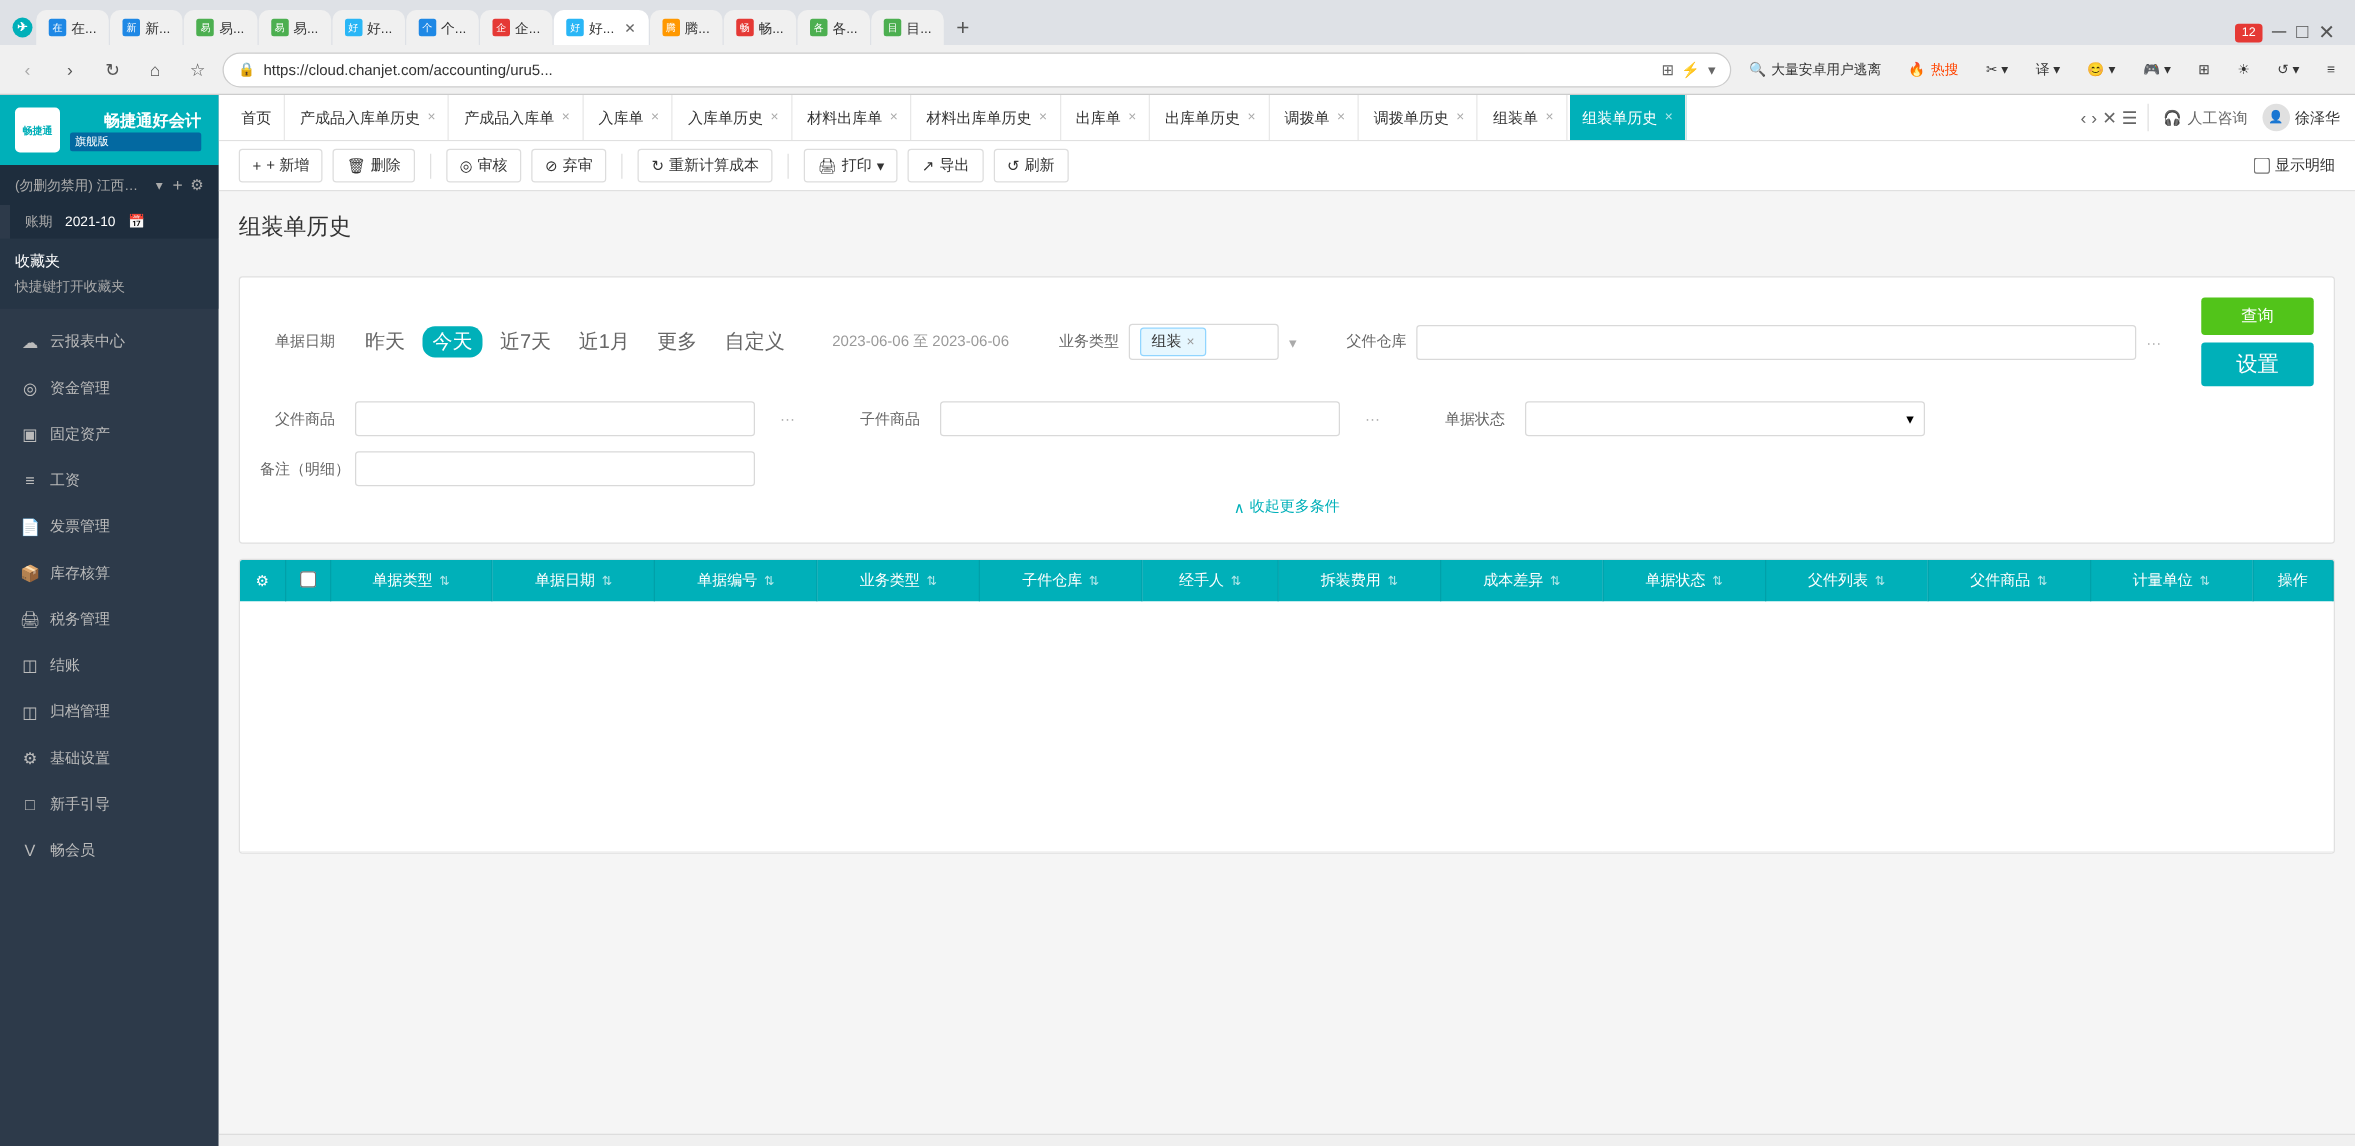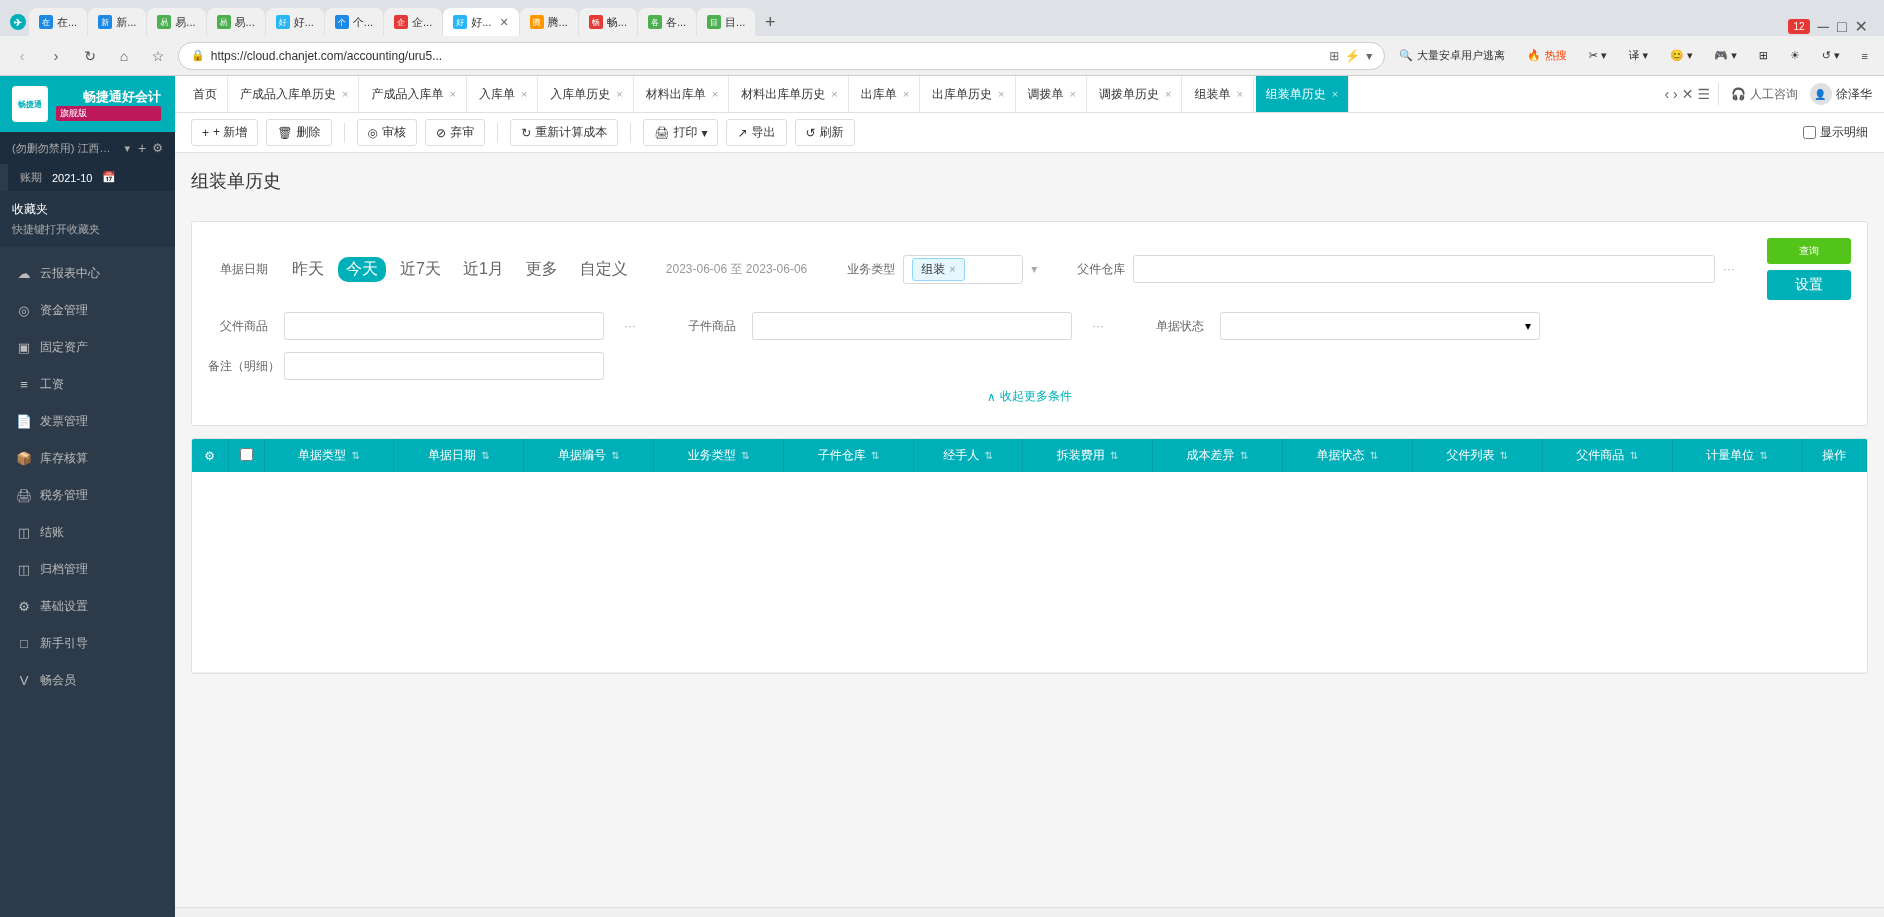--- a/index.html
+++ b/index.html
@@ -23,21 +23,21 @@
     .toolbar-action-btn { height: 28px; padding: 0 8px; display: flex; align-items: center; gap: 4px; font-size: 11px; color: #333; cursor: pointer; border-radius: 4px; }
 
     
     .app-container { display: flex; height: calc(917px - 76px); width: 1884px; }
 
     
     .sidebar { width: 175px; background: #2d3a4a; display: flex; flex-direction: column; flex-shrink: 0; }
     .sidebar-logo { background: #00b0b9; padding: 10px 12px; display: flex; align-items: center; gap: 8px; }
     .sidebar-logo-icon { width: 36px; height: 36px; background: #fff; border-radius: 4px; display: flex; align-items: center; justify-content: center; font-size: 10px; color: #00b0b9; font-weight: bold; }
     .sidebar-logo-text { color: #fff; font-size: 13px; font-weight: bold; margin-left: 27px; }
-    .sidebar-logo-badge { background: #be185d; color: #fff; font-size: 9px; padding: 1px 4px; border-radius: 2px; }
+    .sidebar-logo-badge { background: #0369a1; color: #fff; font-size: 9px; padding: 1px 4px; border-radius: 2px; }
 
     .sidebar-company { background: #1e2d3d; padding: 8px 12px; display: flex; align-items: center; gap: 4px; color: #aaa; font-size: 11px; cursor: pointer; }
 
     .sidebar-favorites { background: #263545; padding: 10px 12px; }
     .sidebar-favorites-title { color: #fff; font-size: 12px; margin-bottom: 4px; }
     .sidebar-favorites-link { color: #aaa; font-size: 11px; cursor: pointer; }
 
     .sidebar-nav { flex: 1; overflow-y: auto; padding: 8px 0; }
     .sidebar-nav-item { display: flex; align-items: center; gap: 8px; padding: 10px 16px; color: #bbb; cursor: pointer; font-size: 12px; }
     .sidebar-nav-item .nav-icon { width: 16px; height: 16px; display: flex; align-items: center; justify-content: center; font-size: 13px; }
@@ -79,22 +79,22 @@
     .data-table-container { background: #fff; border: 1px solid #e0e0e0; border-radius: 3px; overflow: hidden; }
     .data-table { width: 100%; border-collapse: collapse; }
     .data-table th { background: #00b0b9; color: #fff; text-align: center; padding: 8px 6px; font-size: 12px; font-weight: normal; border-right: 1px solid #00a0a9; white-space: nowrap; }
     .data-table th:first-child { width: 36px; }
     .data-table th .sort-icon { font-size: 10px; color: rgba(255,255,255,0.7); margin-left: 2px; }
     .data-table td { padding: 8px 6px; font-size: 12px; color: #333; border-bottom: 1px solid #f0f0f0; text-align: center; }
     .data-table .empty-row { height: 200px; text-align: center; color: #999; }
     .th-checkbox { width: 36px; }
     .th-action { background: #00b0b9; color: #fff; padding: 8px 6px; text-align: center; font-size: 12px; }
 
-    .search-btn { background: #52c41a; color: #fff; border: none; padding: 6px 32px; border-radius: 3px; font-size: 10px; cursor: pointer; }
-    .settings-btn { background: #00b0b9; color: #fff; border: none; padding: 6px 20px; border-radius: 3px; font-size: 14px; cursor: pointer; }
+    .search-btn { background: #52c41a; color: #fff; border: none; padding: 6px 32px; border-radius: 3px; font-size: 13px; cursor: pointer; }
+    .settings-btn { background: #00b0b9; color: #fff; border: none; padding: 6px 20px; border-radius: 3px; font-size: 17px; cursor: pointer; }
     .header-service { color: #666; font-size: 12px; display: flex; align-items: center; gap: 4px; cursor: pointer; }
     .header-user { color: #333; font-size: 12px; display: flex; align-items: center; gap: 4px; cursor: pointer; }
 
     .period-info { display: flex; align-items: center; gap: 6px; font-size: 12px; color: #333; margin-left: 8px; }
 
     
     .horizontal-scrollbar { height: 10px; background: #f0f0f0; border-top: 1px solid #ddd; }
   </style>
 </head>
 <body>

